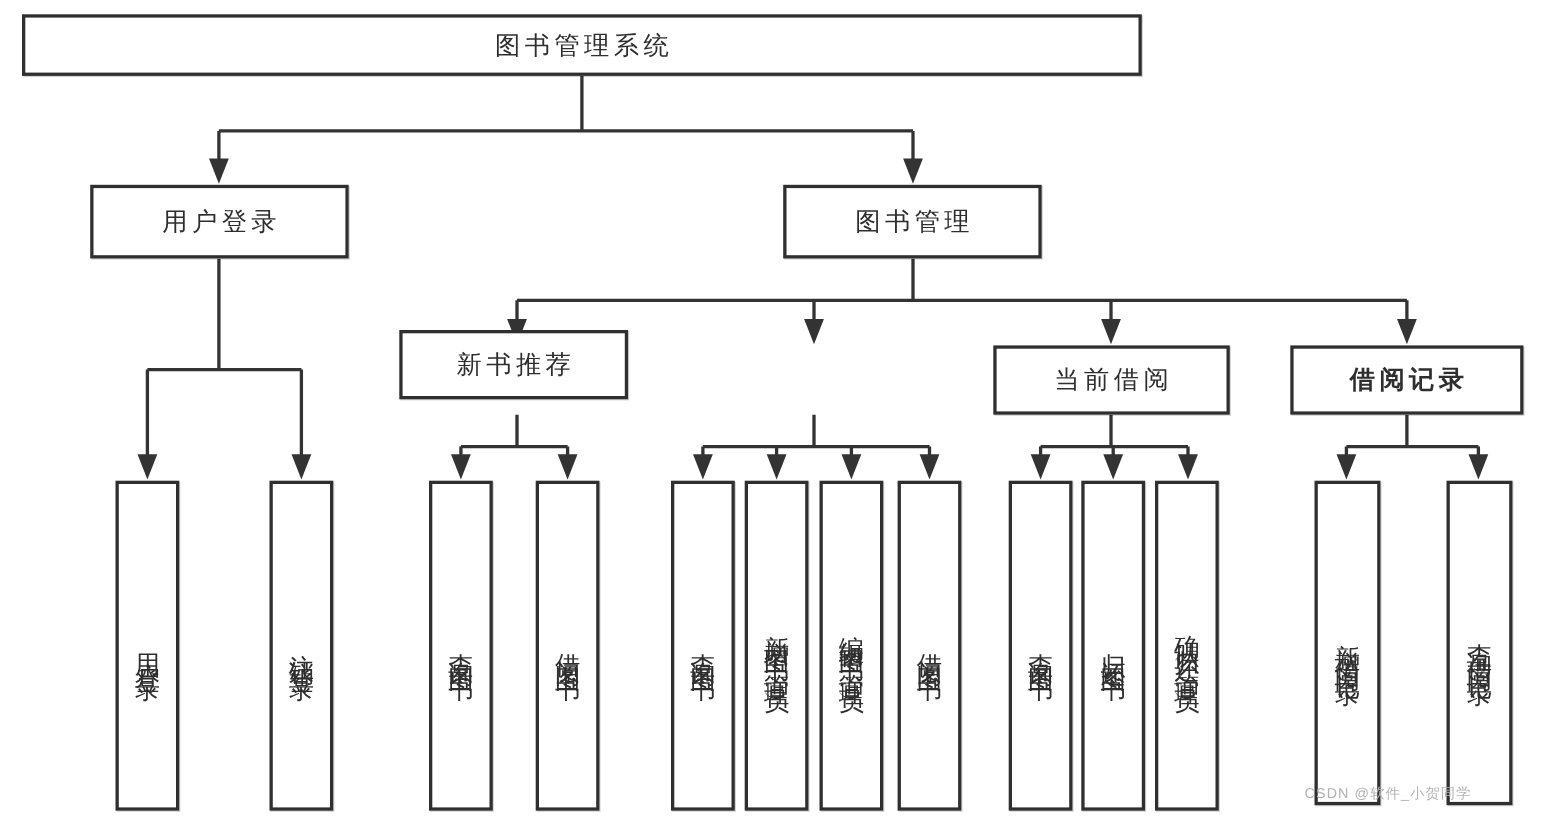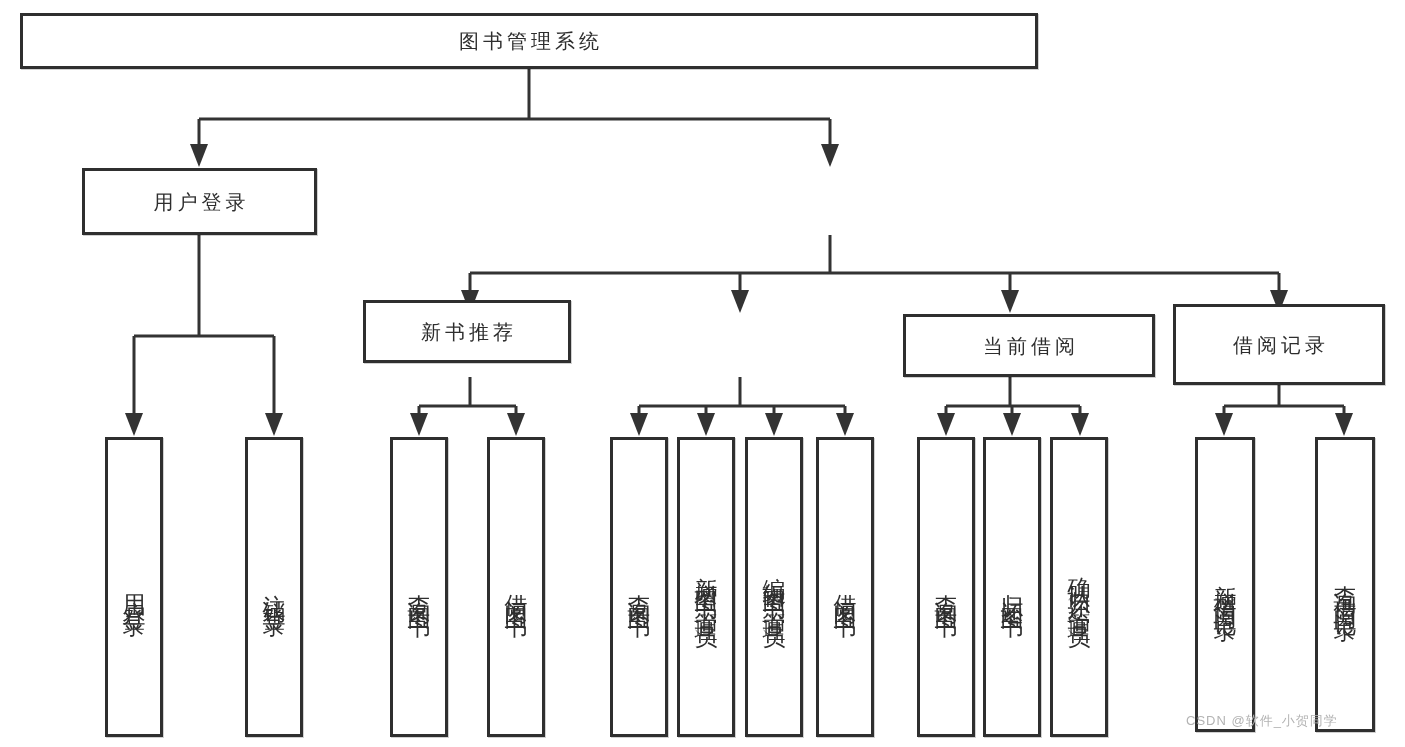--- a/index.html
+++ b/index.html
@@ -11,21 +11,21 @@
     box-sizing:border-box;
     background:#ffffff;
     border:3px solid #2f2f2f;
     color:#2e2e2e;
     display:flex;
     align-items:center;
     justify-content:center;
     text-align:center;
     box-shadow:1px 1px 0 rgba(0,0,0,0.18);
   }
-  .h-label{font-size:20px;letter-spacing:4px;line-height:1;padding-left:4px;}
+  .h-label{font-size:23px;letter-spacing:4px;line-height:1;padding-left:4px;}
   .v-label{
     writing-mode:vertical-rl;
     font-size:23px;
     letter-spacing:7px;
     line-height:1;
     padding-top:6px;
   }
   .watermark{
     position:absolute;
     left:1186px;
@@ -79,24 +79,25 @@
       <path d="M1012,436 l-9,-23 h18 z"></path>
       <path d="M1080,436 l-9,-23 h18 z"></path>
       <path d="M1224,436 l-9,-23 h18 z"></path>
       <path d="M1344,436 l-9,-23 h18 z"></path>
     </g>
   </svg>
 
   <div class="box h-label" style="left:20px;top:13px;width:1018px;height:56px;">图书管理系统</div>
 
   <div class="box h-label" style="left:82px;top:168px;width:235px;height:67px;">用户登录</div>
+  <div class="box h-label" style="left:712px;top:168px;width:235px;height:67px;">图书管理</div>
 
   <div class="box h-label" style="left:363px;top:300px;width:208px;height:63px;">新书推荐</div>
-  <div class="box h-label" style="left:903px;top:314px;width:252px;height:63px;">当前借阅</div>
-  <div class="box h-label" style="left:1173px;top:304px;width:212px;height:81px;">借阅记录</div>
+  <div class="box h-label" style="left:903px;top:314px;width:215px;height:63px;">当前借阅</div>
+  <div class="box h-label" style="left:1173px;top:314px;width:212px;height:63px;font-weight:bold;">借阅记录</div>
 
   <div class="box v-label" style="left:105px;top:437px;width:58px;height:300px;">用户登录</div>
   <div class="box v-label" style="left:245px;top:437px;width:58px;height:300px;">注销登录</div>
 
   <div class="box v-label" style="left:390px;top:437px;width:58px;height:300px;">查询图书</div>
   <div class="box v-label" style="left:487px;top:437px;width:58px;height:300px;">借阅图书</div>
 
   <div class="box v-label" style="left:610px;top:437px;width:58px;height:300px;">查询图书</div>
   <div class="box v-label" style="left:677px;top:437px;width:58px;height:300px;">新增图书（管理员）</div>
   <div class="box v-label" style="left:745px;top:437px;width:58px;height:300px;">编辑图书（管理员）</div>

